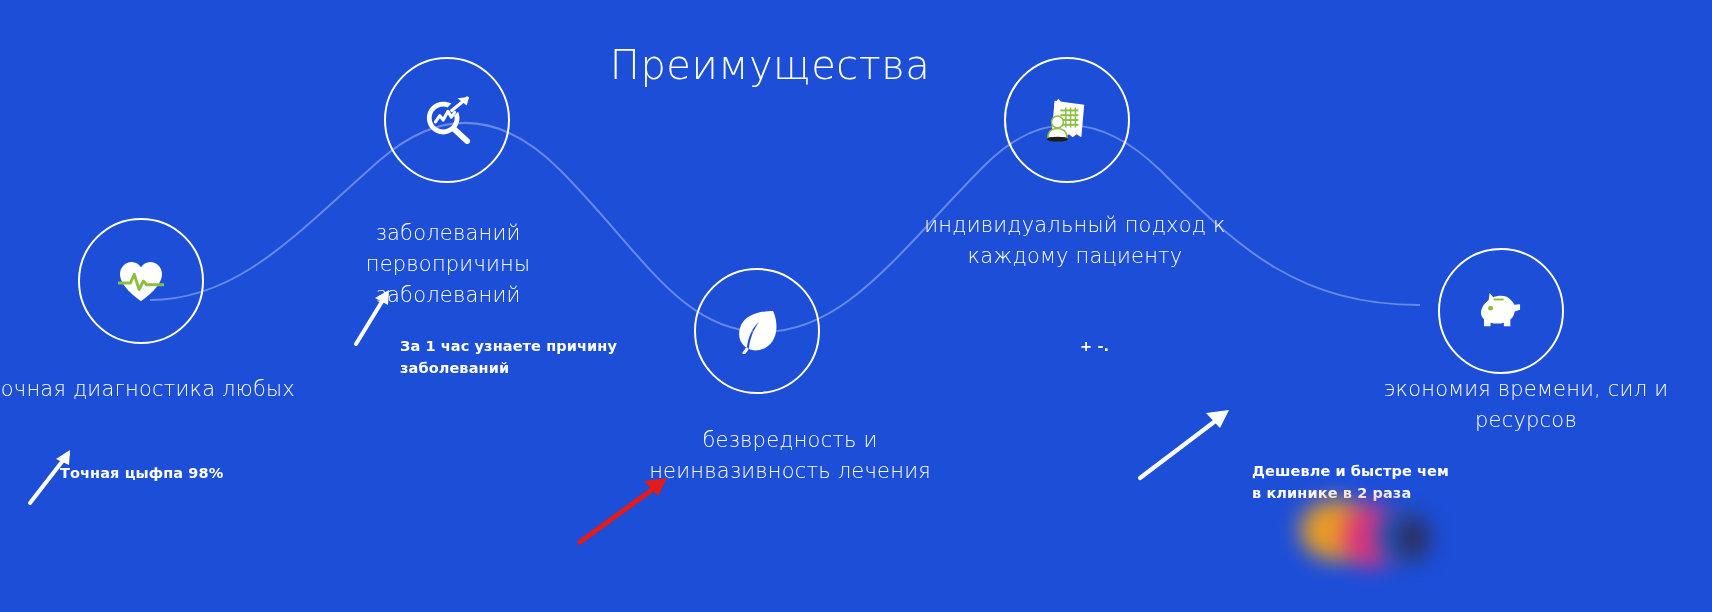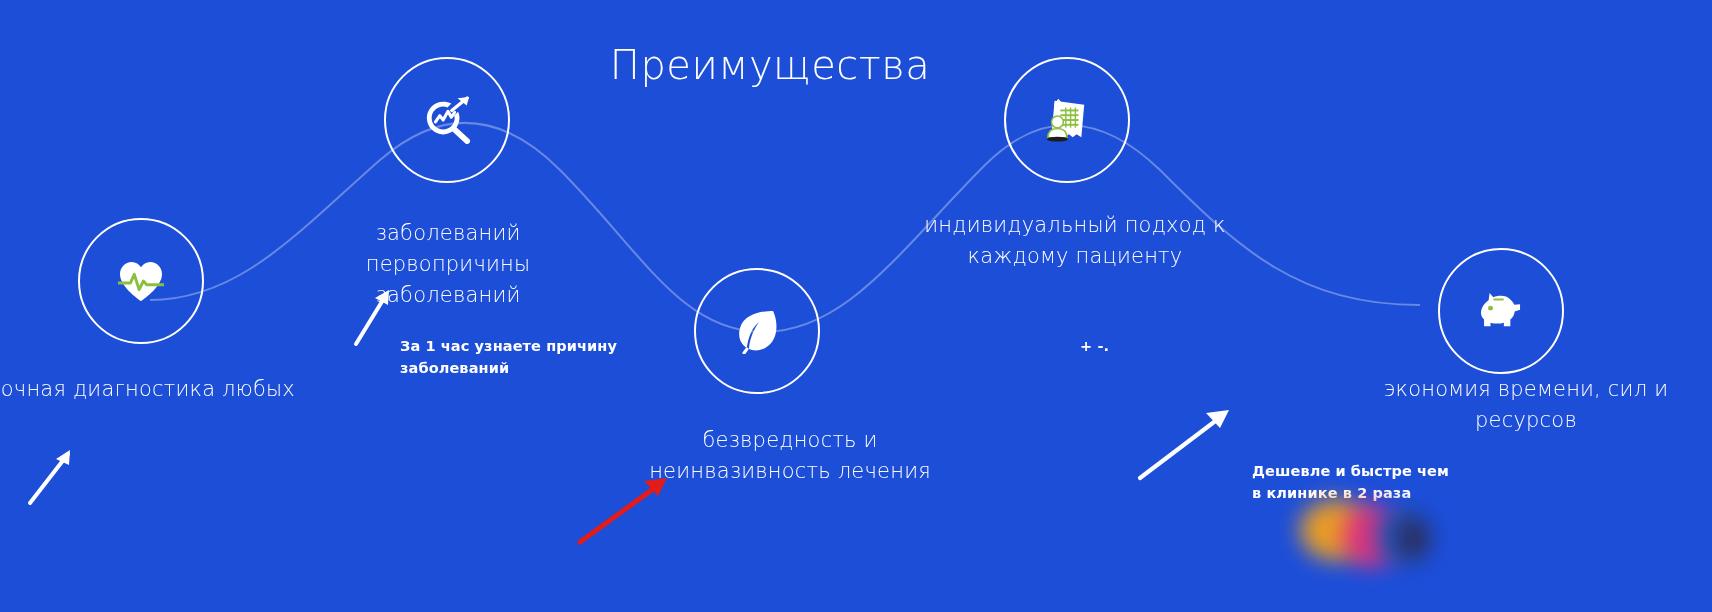--- a/index.html
+++ b/index.html
@@ -89,20 +89,21 @@
       </svg>
     </span>
   </div>
   <div class="caption" style="left:-18px; top:374px; width:320px;">
     <span>точная диагностика любых</span><br>
   </div>
   <svg class="arrow" style="left:24px; top:446px;" width="56" height="60" viewBox="0 0 56 60" xmlns="http://www.w3.org/2000/svg">
     <path d="M6 57 L44 8" stroke="#ffffff" stroke-width="4" stroke-linecap="round"></path>
     <path d="M46 4 L32 13 L45 19 Z" fill="#ffffff"></path>
   </svg>
+  <div class="annot" style="left:60px; top:462px; width:230px;">Точная цыфпа 98%</div>
 
   <div class="circle" style="left:384px; top:57px; width:126px; height:126px;">
     <span>
       <svg width="50" height="48" viewBox="0 0 52 50" xmlns="http://www.w3.org/2000/svg">
         <path d="M22 6 C12.6 6 5 13.6 5 23 C5 32.4 12.6 40 22 40 C31.4 40 39 32.4 39 23
                  C39 20.6 38.5 18.3 37.6 16.3 L33.4 20.5 C33.8 21.3 34 22.1 34 23
                  C34 29.6 28.6 35 22 35 C15.4 35 10 29.6 10 23 C10 16.4 15.4 11 22 11
                  C23.6 11 25.1 11.3 26.5 11.9 L30.5 7.9 C28 6.7 25.1 6 22 6 Z" fill="#ffffff"></path>
         <path d="M14 27 L18.5 20.5 L22 25 L27 16 L30.5 22 L34 17" fill="none" stroke="#ffffff" stroke-width="3.2" stroke-linejoin="round" stroke-linecap="round"></path>
         <path d="M31 15 L47 2" stroke="#ffffff" stroke-width="3.4" stroke-linecap="round"></path>

